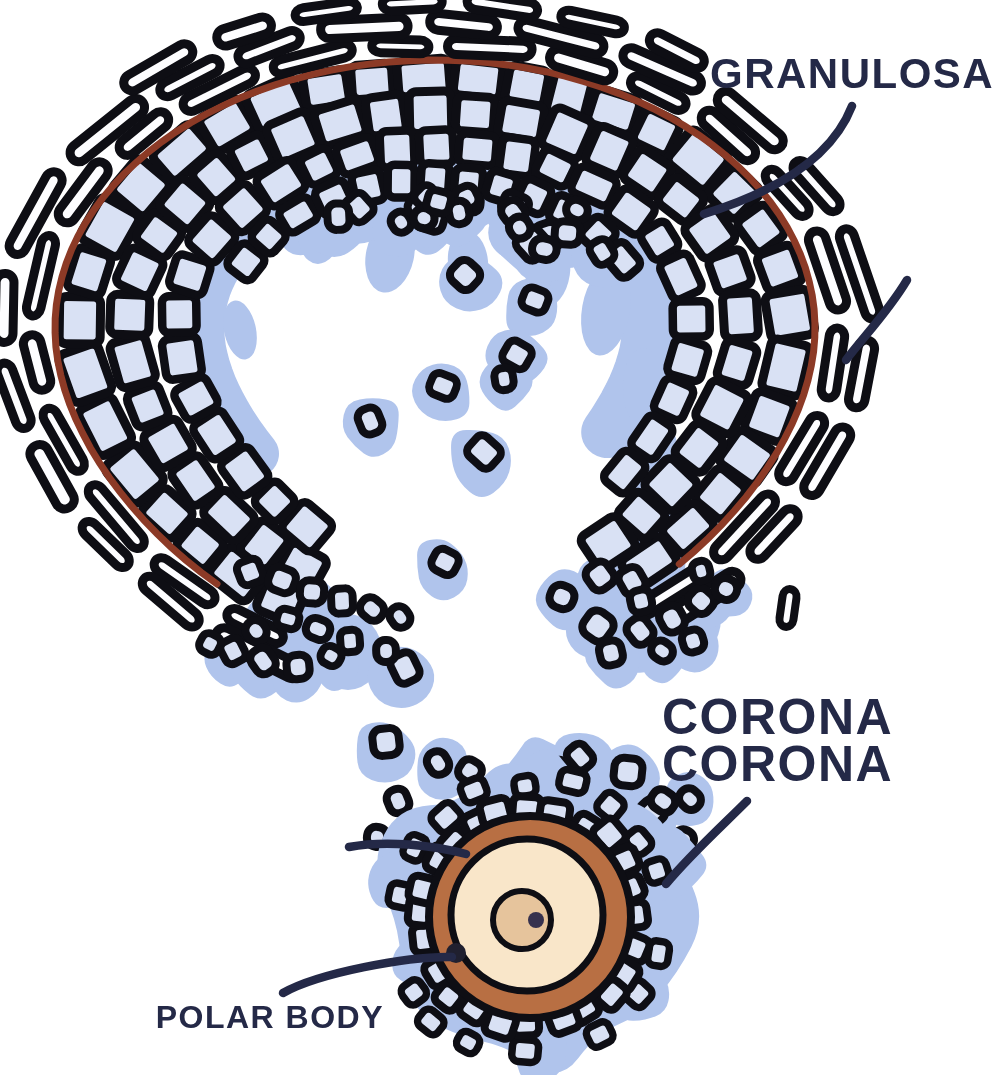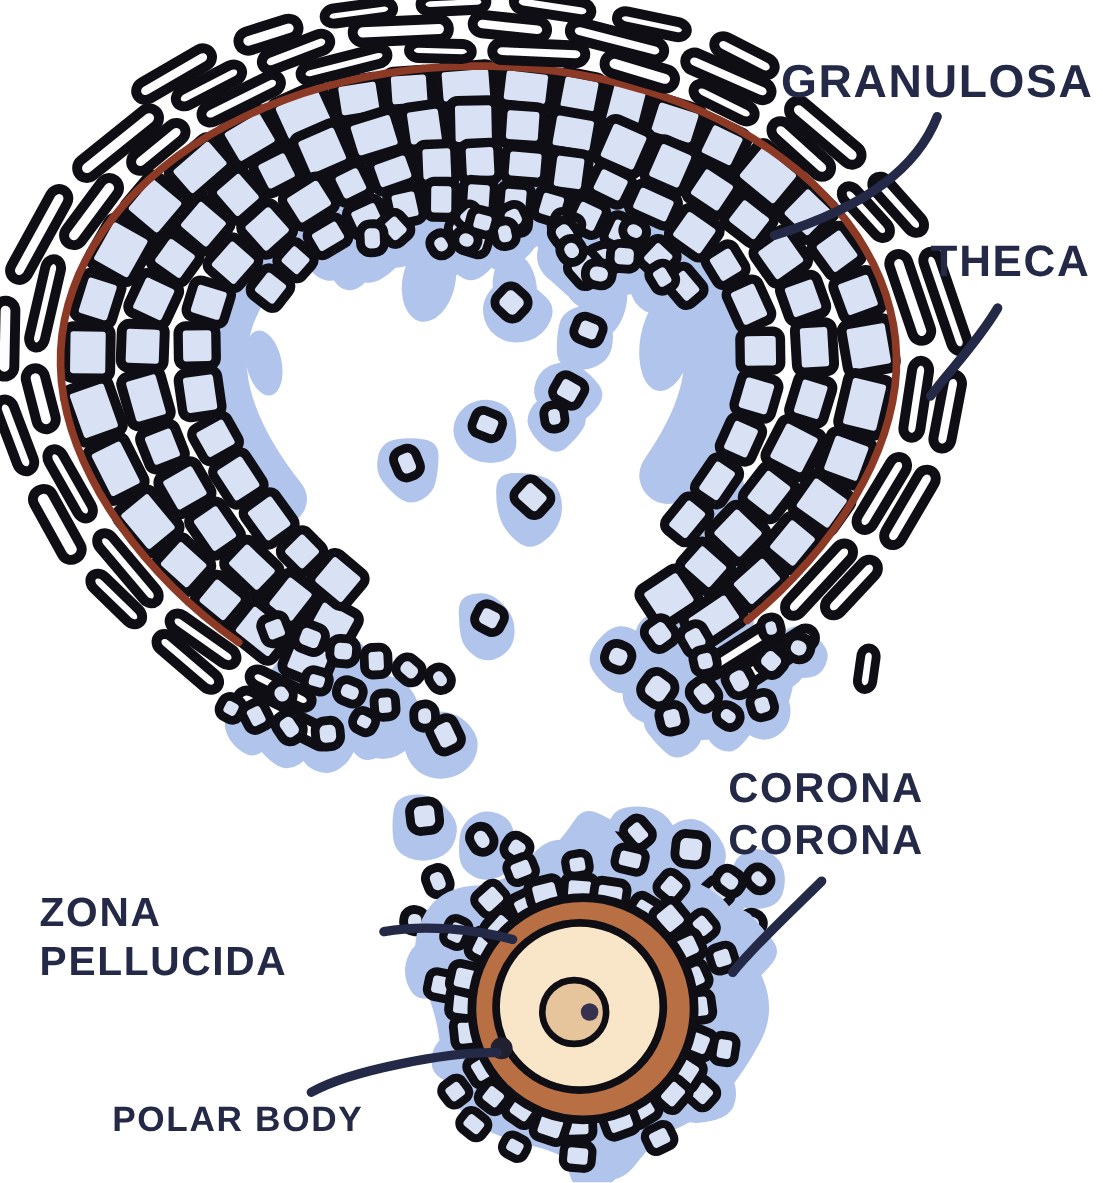--- a/index.html
+++ b/index.html
@@ -1,24 +1,24 @@
 <!DOCTYPE html>
 <html><head>
 <meta charset="utf-8">
 <style>
   html,body{margin:0;padding:0;background:#ffffff;}
   .stage{position:relative;width:1003px;height:1075px;background:#ffffff;overflow:hidden;
          font-family:"Liberation Sans",sans-serif;}
   svg{position:absolute;left:0;top:0;}
-  .lbl{position:absolute;font-weight:700;text-align:left;letter-spacing:1.5px;
+  .lbl{position:absolute;font-weight:700;text-align:right;letter-spacing:1.5px;
        line-height:1.05;white-space:nowrap;user-select:none;}
   .lbl span{display:block;}
   #lbl-granulosa{left:710px;top:52px;width:272px;font-size:42px;}
   #lbl-theca{left:846px;top:217px;width:146px;font-size:40px;}
-  #lbl-corona{left:662px;top:694px;width:222px;font-size:38px;line-height:47px;}
+  #lbl-corona{left:662px;top:694px;width:222px;font-size:50px;line-height:47px;}
   #lbl-zona{left:36px;top:808px;width:268px;font-size:37px;line-height:44px;}
   #lbl-polar{left:102px;top:1001px;width:282px;font-size:32px;}
 </style>
 </head>
 <body>
 
 <div class="stage">
   <svg id="scene" width="1003" height="1075" viewBox="0 0 1003 1075">
       <g>
         <path d="M256.0 453.8L248.4 444.0L241.3 434.2L234.7 424.3L228.7 414.4L223.2 404.6L218.3 394.9L214.0 385.3L210.4 375.8L207.3 366.5L204.9 357.4L203.0 348.4L201.9 339.6L201.3 330.9L201.4 322.2L202.2 313.6L203.6 305.1L205.6 296.6L208.2 288.1L211.5 279.8L215.4 271.6L219.9 263.6L225.0 255.7L230.6 248.1L236.8 240.7L243.6 233.5L250.8 226.5L258.6 219.9L266.9 213.5L275.6 207.5L284.8 201.7L294.4 196.4L304.3 191.4L314.6 186.7L325.3 182.5L336.2 178.6L347.5 175.2L358.9 172.2L370.6 169.6L382.4 167.4L394.4 165.7L406.5 164.4L418.7 163.6L430.9 163.2L443.2 163.3L455.4 163.8L467.5 164.8L479.6 166.2L491.5 168.1L503.3 170.4L514.9 173.1L526.3 176.3L537.4 179.9L548.3 183.8L558.8 188.2L569.0 193.0L578.9 198.1L588.3 203.6L597.3 209.4L605.9 215.6L614.0 222.1L621.6 228.8L628.7 235.8L635.3 243.1L641.3 250.6L646.8 258.3L651.7 266.3L656.0 274.3L659.6 282.6L662.7 290.9L665.1 299.4L667.0 307.9L668.1 316.5L668.7 325.1L668.6 333.8L667.8 342.5L666.4 351.4L664.4 360.4L661.8 369.6L658.5 379.0L654.6 388.5L650.1 398.1L645.0 407.9L639.4 417.7L633.2 427.6" stroke="#b0c4ec" stroke-width="46" fill="none" stroke-linecap="round"></path>
@@ -385,23 +385,18 @@
       <g>
         <path d="M852 106 C834 152 788 188 704 214" stroke="#242947" stroke-width="8.5" fill="none" stroke-linecap="round"></path>
         <path d="M907 280 C888 312 864 336 846 360" stroke="#242947" stroke-width="8.5" fill="none" stroke-linecap="round"></path>
         <path d="M747 801 C722 826 690 855 666 884" stroke="#242947" stroke-width="8.5" fill="none" stroke-linecap="round"></path>
         <path d="M349 847 C386 840 432 845 466 854" stroke="#242947" stroke-width="8.5" fill="none" stroke-linecap="round"></path>
         <path d="M283 993 C318 973 408 956 452 957" stroke="#242947" stroke-width="8.5" fill="none" stroke-linecap="round"></path>
       </g>
     </svg>
 
   <div class="lbl" id="lbl-granulosa" style="color: rgb(36, 41, 71);">GRANULOSA</div>
-  <div class="lbl" id="lbl-theca" style="color: rgb(36, 41, 71);">THECA</div>
   <div class="lbl" id="lbl-corona" style="color: rgb(36, 41, 71);">
     <span>CORONA</span>
     <span>CORONA</span>
-  </div>
-  <div class="lbl" id="lbl-zona" style="color: rgb(36, 41, 71);">
-    <span>ZONA</span>
-    <span>PELLUCIDA</span>
   </div>
   <div class="lbl" id="lbl-polar" style="color: rgb(36, 41, 71);">POLAR BODY</div>
 </div>
 
 </body></html>

